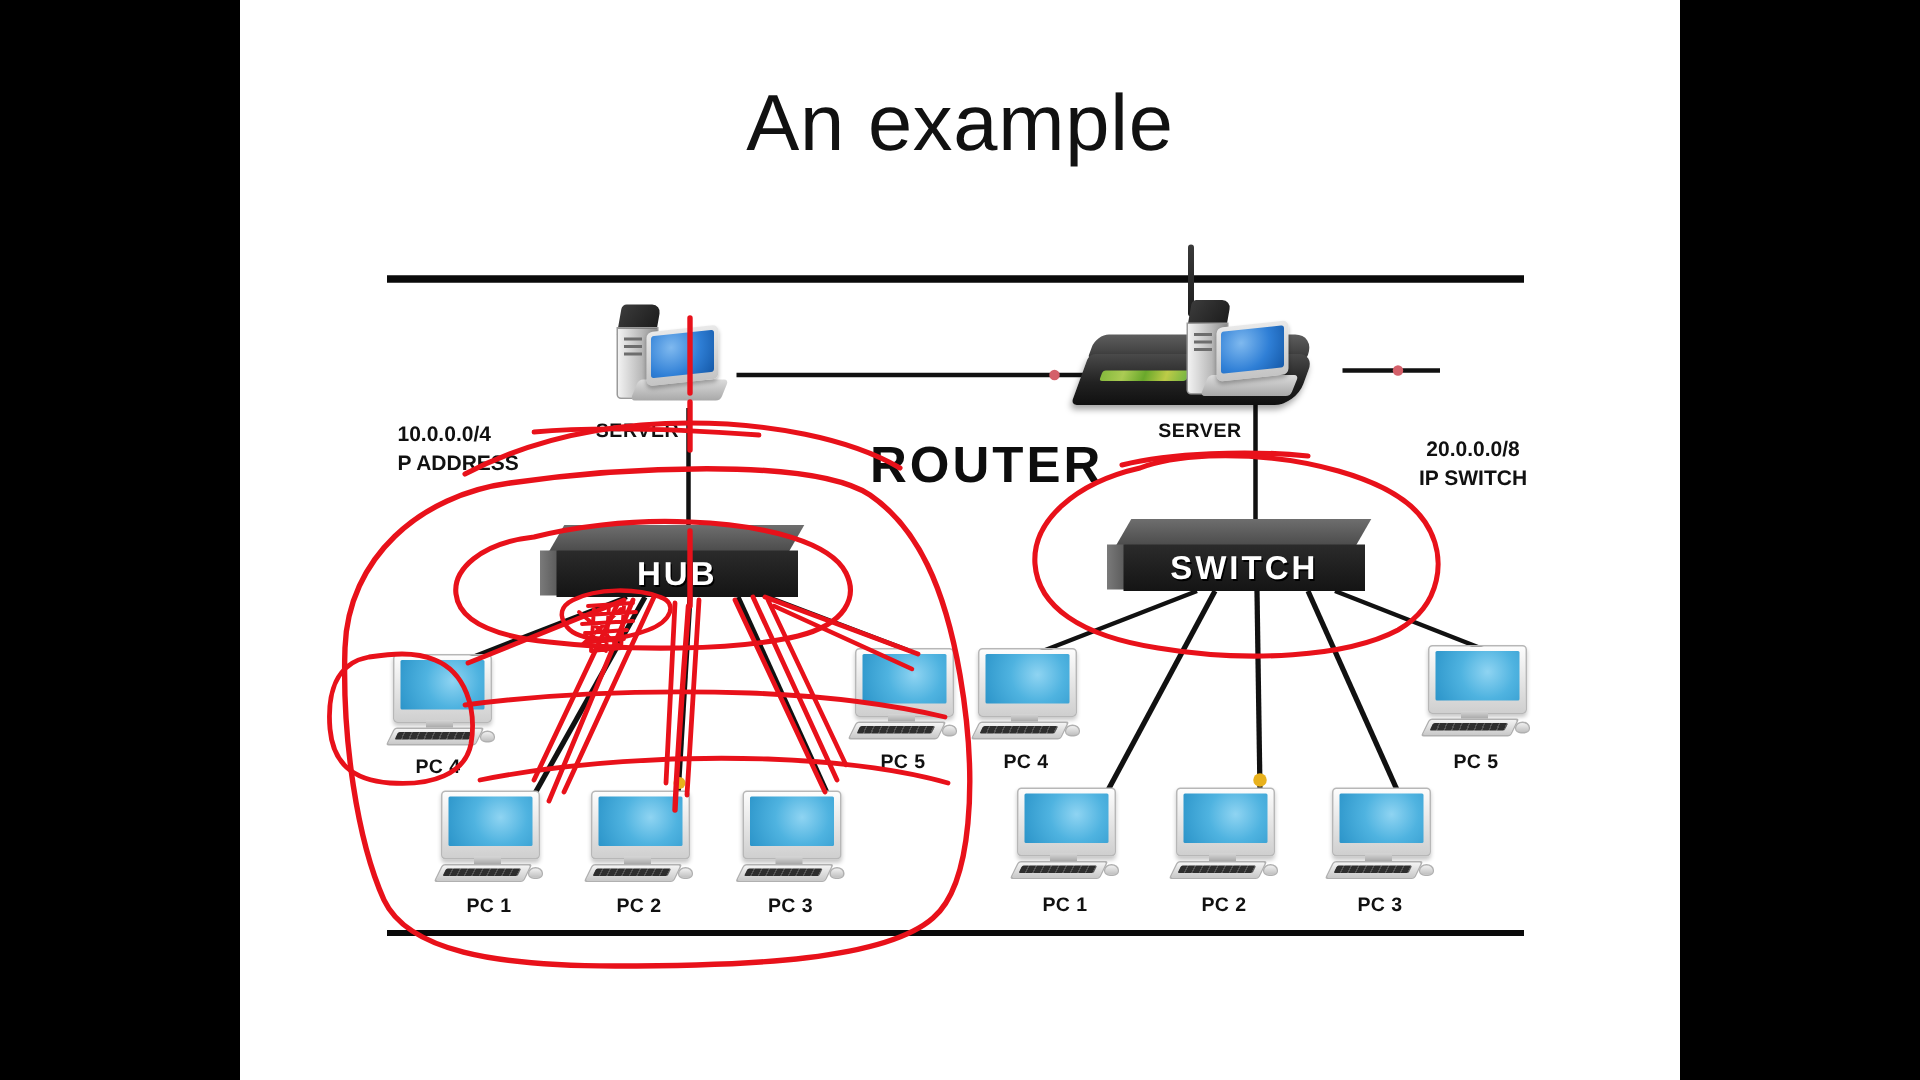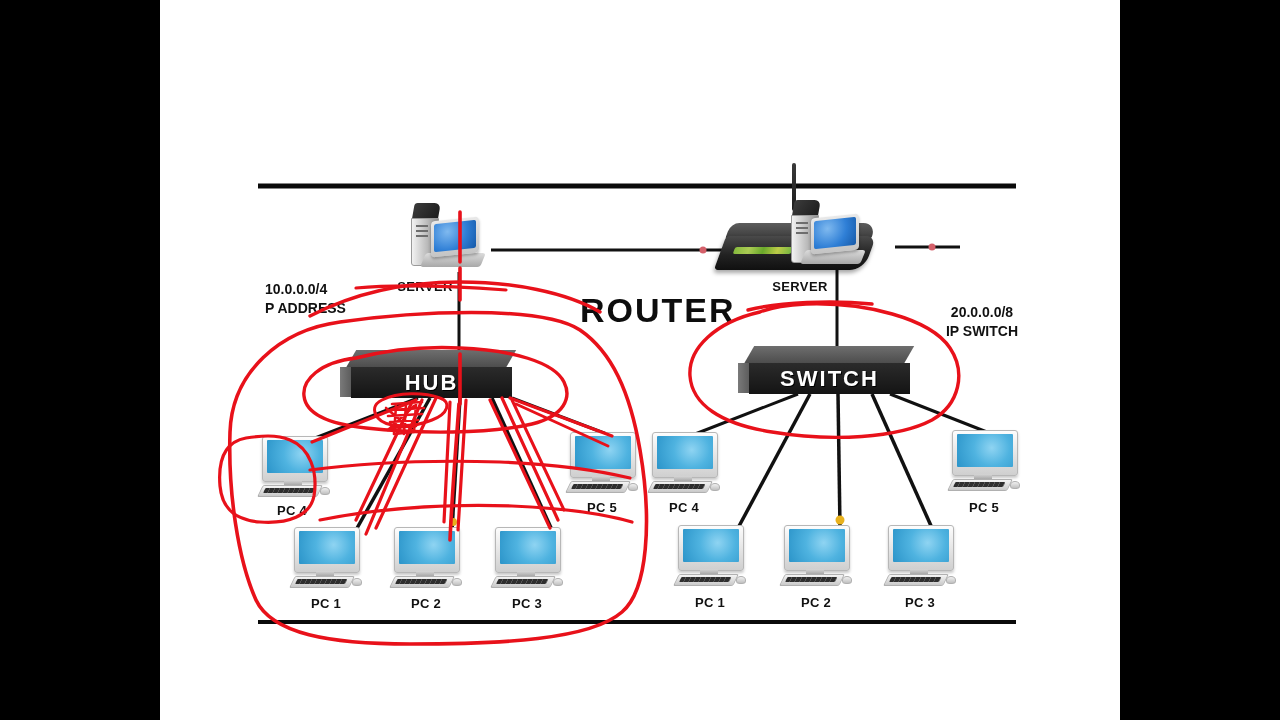--- a/index.html
+++ b/index.html
@@ -237,20 +237,21 @@
 </head>
 <body>
 
 <div id="screen">
 
   <div class="bar-left"></div>
   <div class="bar-right"></div>
 
   <div id="slide">
 
+    <div id="slide-title">An example</div>
 
     <div id="diagram">
 
       <svg class="layer" viewBox="0 0 960 720">
 
         <line x1="98" y1="186" x2="856" y2="186" stroke="#0a0a0a" stroke-width="5"></line>
         <line x1="98" y1="622" x2="856" y2="622" stroke="#0a0a0a" stroke-width="4"></line>
 
         <line x1="331" y1="250" x2="575" y2="250" stroke="#111111" stroke-width="3"></line>
         <line x1="735" y1="247" x2="800" y2="247" stroke="#111111" stroke-width="3"></line>
@@ -296,21 +297,21 @@
           <div class="srv-mon-screen"></div>
         </div>
       </div>
       <div class="srv-caption" style="left:215px; top:279px; width:100px;">SERVER</div>
 
       <div class="ip-label" style="left:105px; top:280px;">
         <span>10.0.0.0/4</span>
         <span class="l2">P ADDRESS</span>
       </div>
 
-      <div class="box-wrap" style="left:180px; top:350px; width:184px; height:50px;">
+      <div class="box-wrap" style="left:200px; top:350px; width:184px; height:50px;">
         <div class="box-top"></div>
         <div class="box-side"></div>
         <div class="box-face">
           <span class="box-label">HUB</span>
         </div>
       </div>
 
       <div class="node" style="left:625px; top:200px; width:100px; height:70px;">
         <div class="srv-tower-dark"></div>
         <div class="srv-tower">
@@ -318,21 +319,21 @@
           <div class="srv-slot" style="top:11px;"></div>
           <div class="srv-slot" style="top:16px;"></div>
         </div>
         <div class="srv-base"></div>
         <div class="srv-mon-frame">
           <div class="srv-mon-screen"></div>
         </div>
       </div>
       <div class="srv-caption" style="left:590px; top:279px; width:100px;">SERVER</div>
 
-      <div class="ip-label" style="left:762px; top:290px; text-align:center; width:120px;margin-top:13px;">
+      <div class="ip-label" style="left:762px; top:290px; text-align:center; width:120px;">
         <span>20.0.0.0/8</span>
         <span class="l2">IP SWITCH</span>
       </div>
 
       <div class="box-wrap" style="left:578px; top:346px; width:184px; height:50px;text-align:center;">
         <div class="box-top"></div>
         <div class="box-side"></div>
         <div class="box-face">
           <span class="box-label">SWITCH</span>
         </div>

